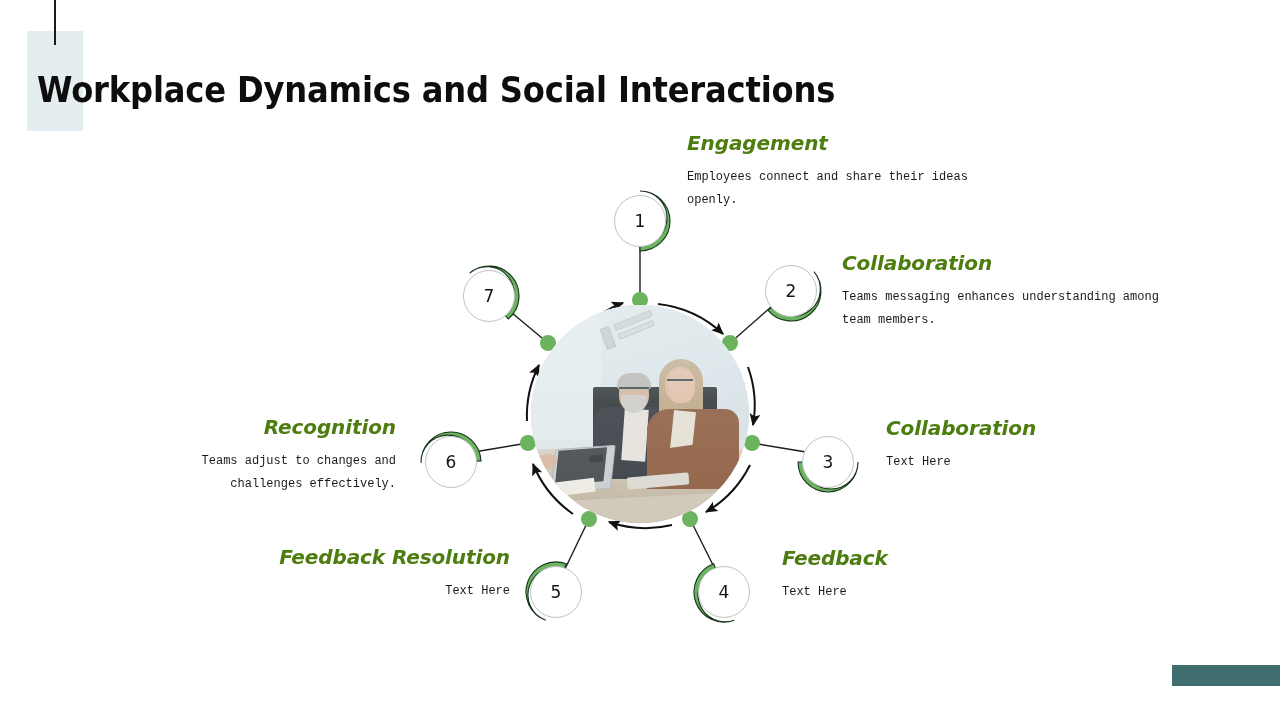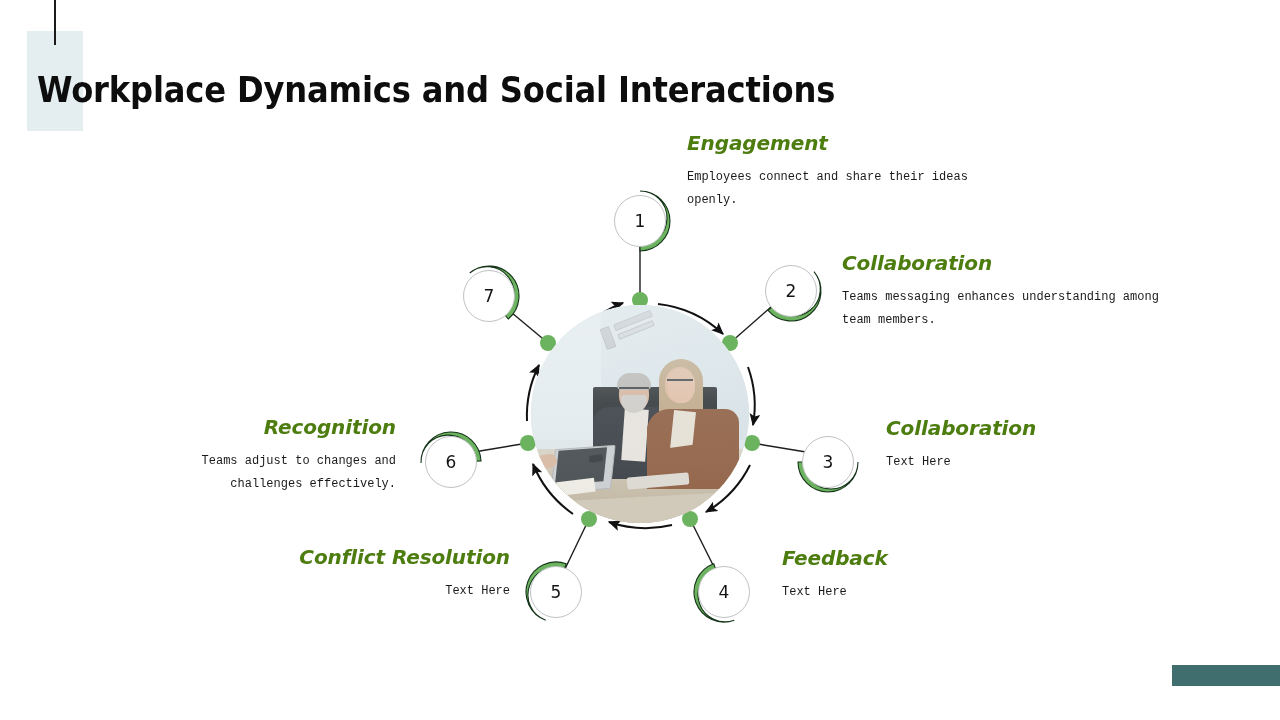--- a/index.html
+++ b/index.html
@@ -421,21 +421,21 @@
       <h3>Collaboration</h3>
       <p>Text Here</p>
     </div>
 
     <div class="block left" id="blk-feedback">
       <h3>Feedback</h3>
       <p>Text Here</p>
     </div>
 
     <div class="block right" id="blk-conflict">
-      <h3>Conflict Resolution</h3>
+      <h3>Feedback Resolution</h3>
       <p>Text Here</p>
     </div>
 
     <div class="block right" id="blk-adaptation">
       <h3>Recognition</h3>
       <p>Teams adjust to changes and challenges effectively.</p>
     </div>
 
 
   </div>

